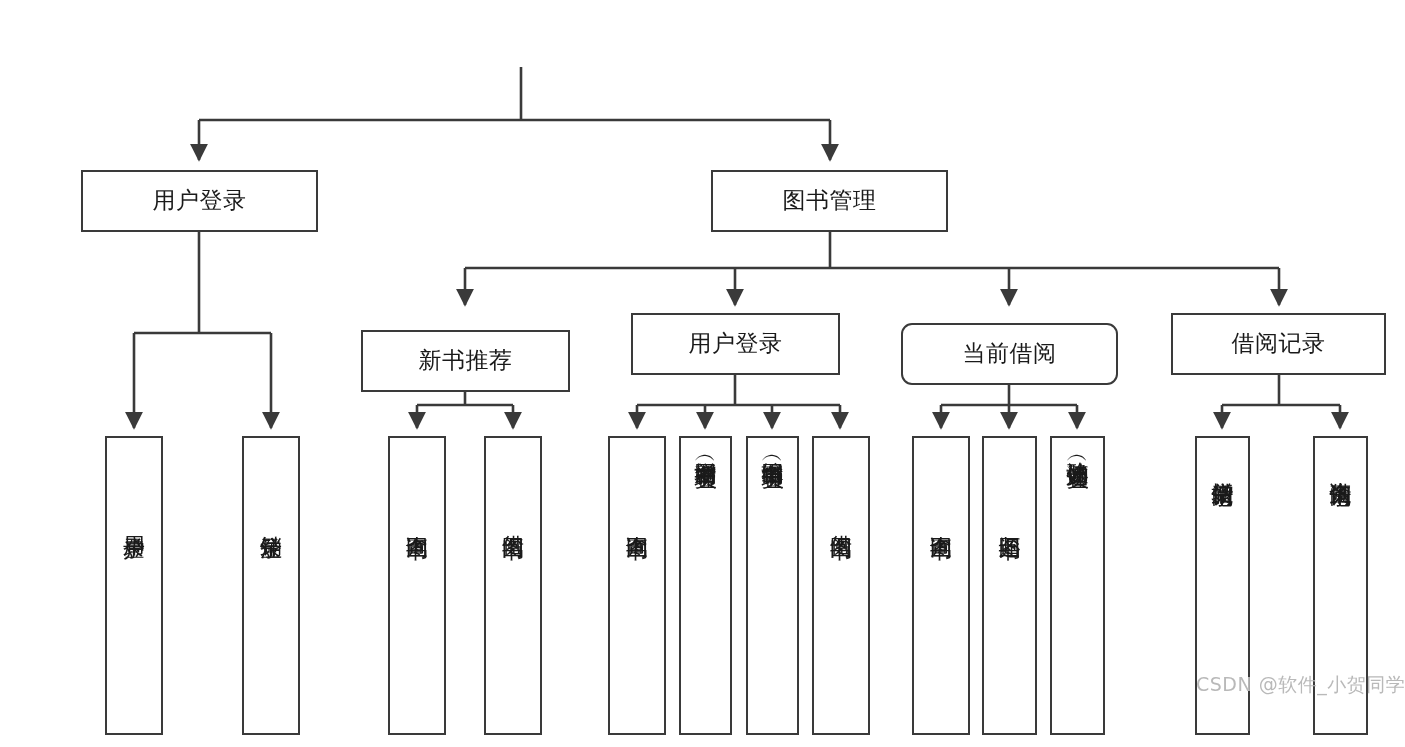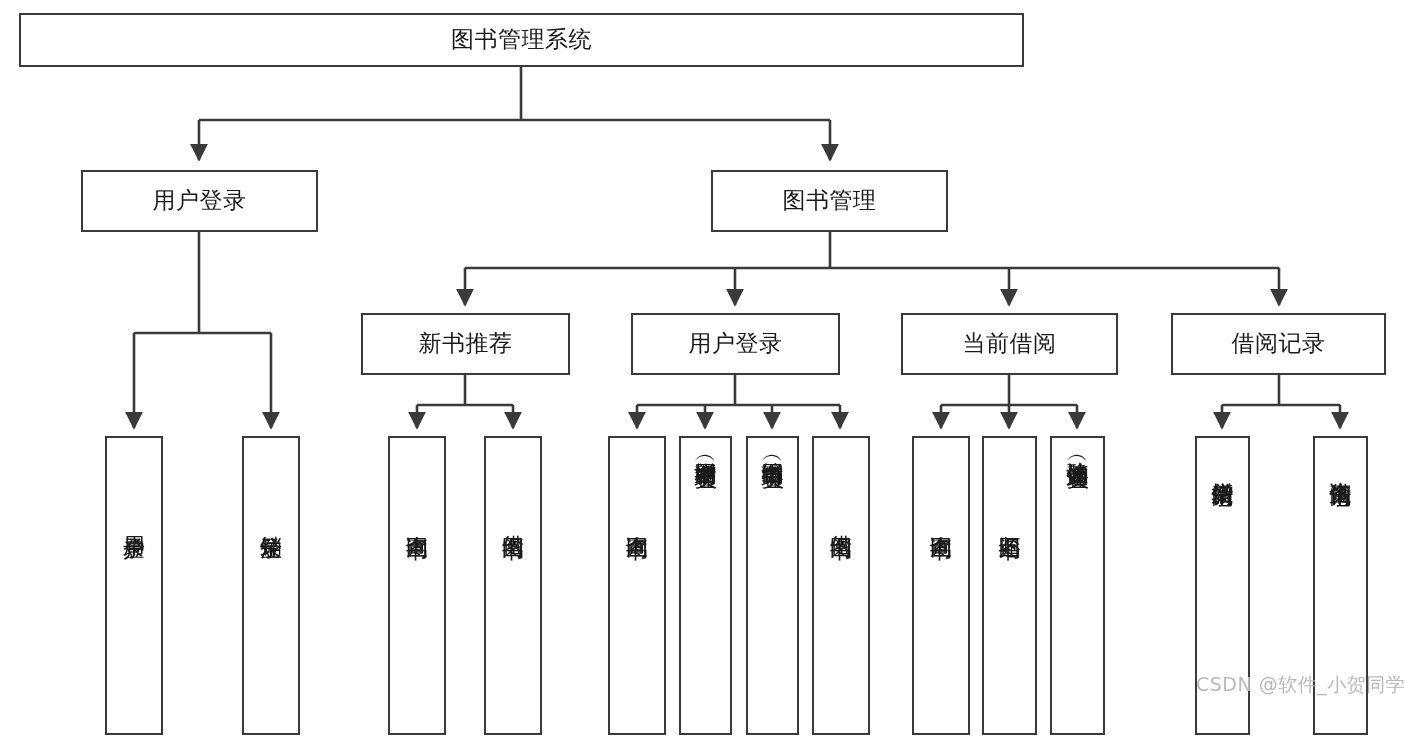--- a/index.html
+++ b/index.html
@@ -115,38 +115,35 @@
       <path d="M 1009 405 L 1009 428" marker-end="url(#arrow)"></path>
       <path d="M 1077 405 L 1077 428" marker-end="url(#arrow)"></path>
 
       <path d="M 1279 375 L 1279 405"></path>
       <path d="M 1222 405 L 1340 405"></path>
       <path d="M 1222 405 L 1222 428" marker-end="url(#arrow)"></path>
       <path d="M 1340 405 L 1340 428" marker-end="url(#arrow)"></path>
     </g>
   </svg>
 
-  <div class="node horiz" style="left:19px; top:13px; width:1005px; height:54px;">
-    <span class="label">图书管理系统</span>
-  </div>
 
   <div class="node horiz" style="left:81px; top:170px; width:237px; height:62px;">
     <span class="label">用户登录</span>
   </div>
   <div class="node horiz" style="left:711px; top:170px; width:237px; height:62px;">
     <span class="label">图书管理</span>
   </div>
 
-  <div class="node horiz" style="left:361px; top:313px; width:209px; height:62px;">
+  <div class="node horiz" style="left:361px; top:330px; width:209px; height:62px;">
     <span class="label">新书推荐</span>
   </div>
   <div class="node horiz" style="left:631px; top:313px; width:209px; height:62px;">
     <span class="label">用户登录</span>
   </div>
-  <div class="node horiz" style="left:901px; top:313px; width:217px; height:62px;">
+  <div class="node horiz" style="left:901px; top:323px; width:217px; height:62px;border-radius:11px;">
     <span class="label">当前借阅</span>
   </div>
   <div class="node horiz" style="left:1171px; top:313px; width:215px; height:62px;">
     <span class="label">借阅记录</span>
   </div>
 
   <div class="node vert mid" style="left:105px; top:436px; width:58px; height:299px; padding-top:80px;">
     <span class="label">用户登录</span>
   </div>
   <div class="node vert mid" style="left:242px; top:436px; width:58px; height:299px; padding-top:80px;">

